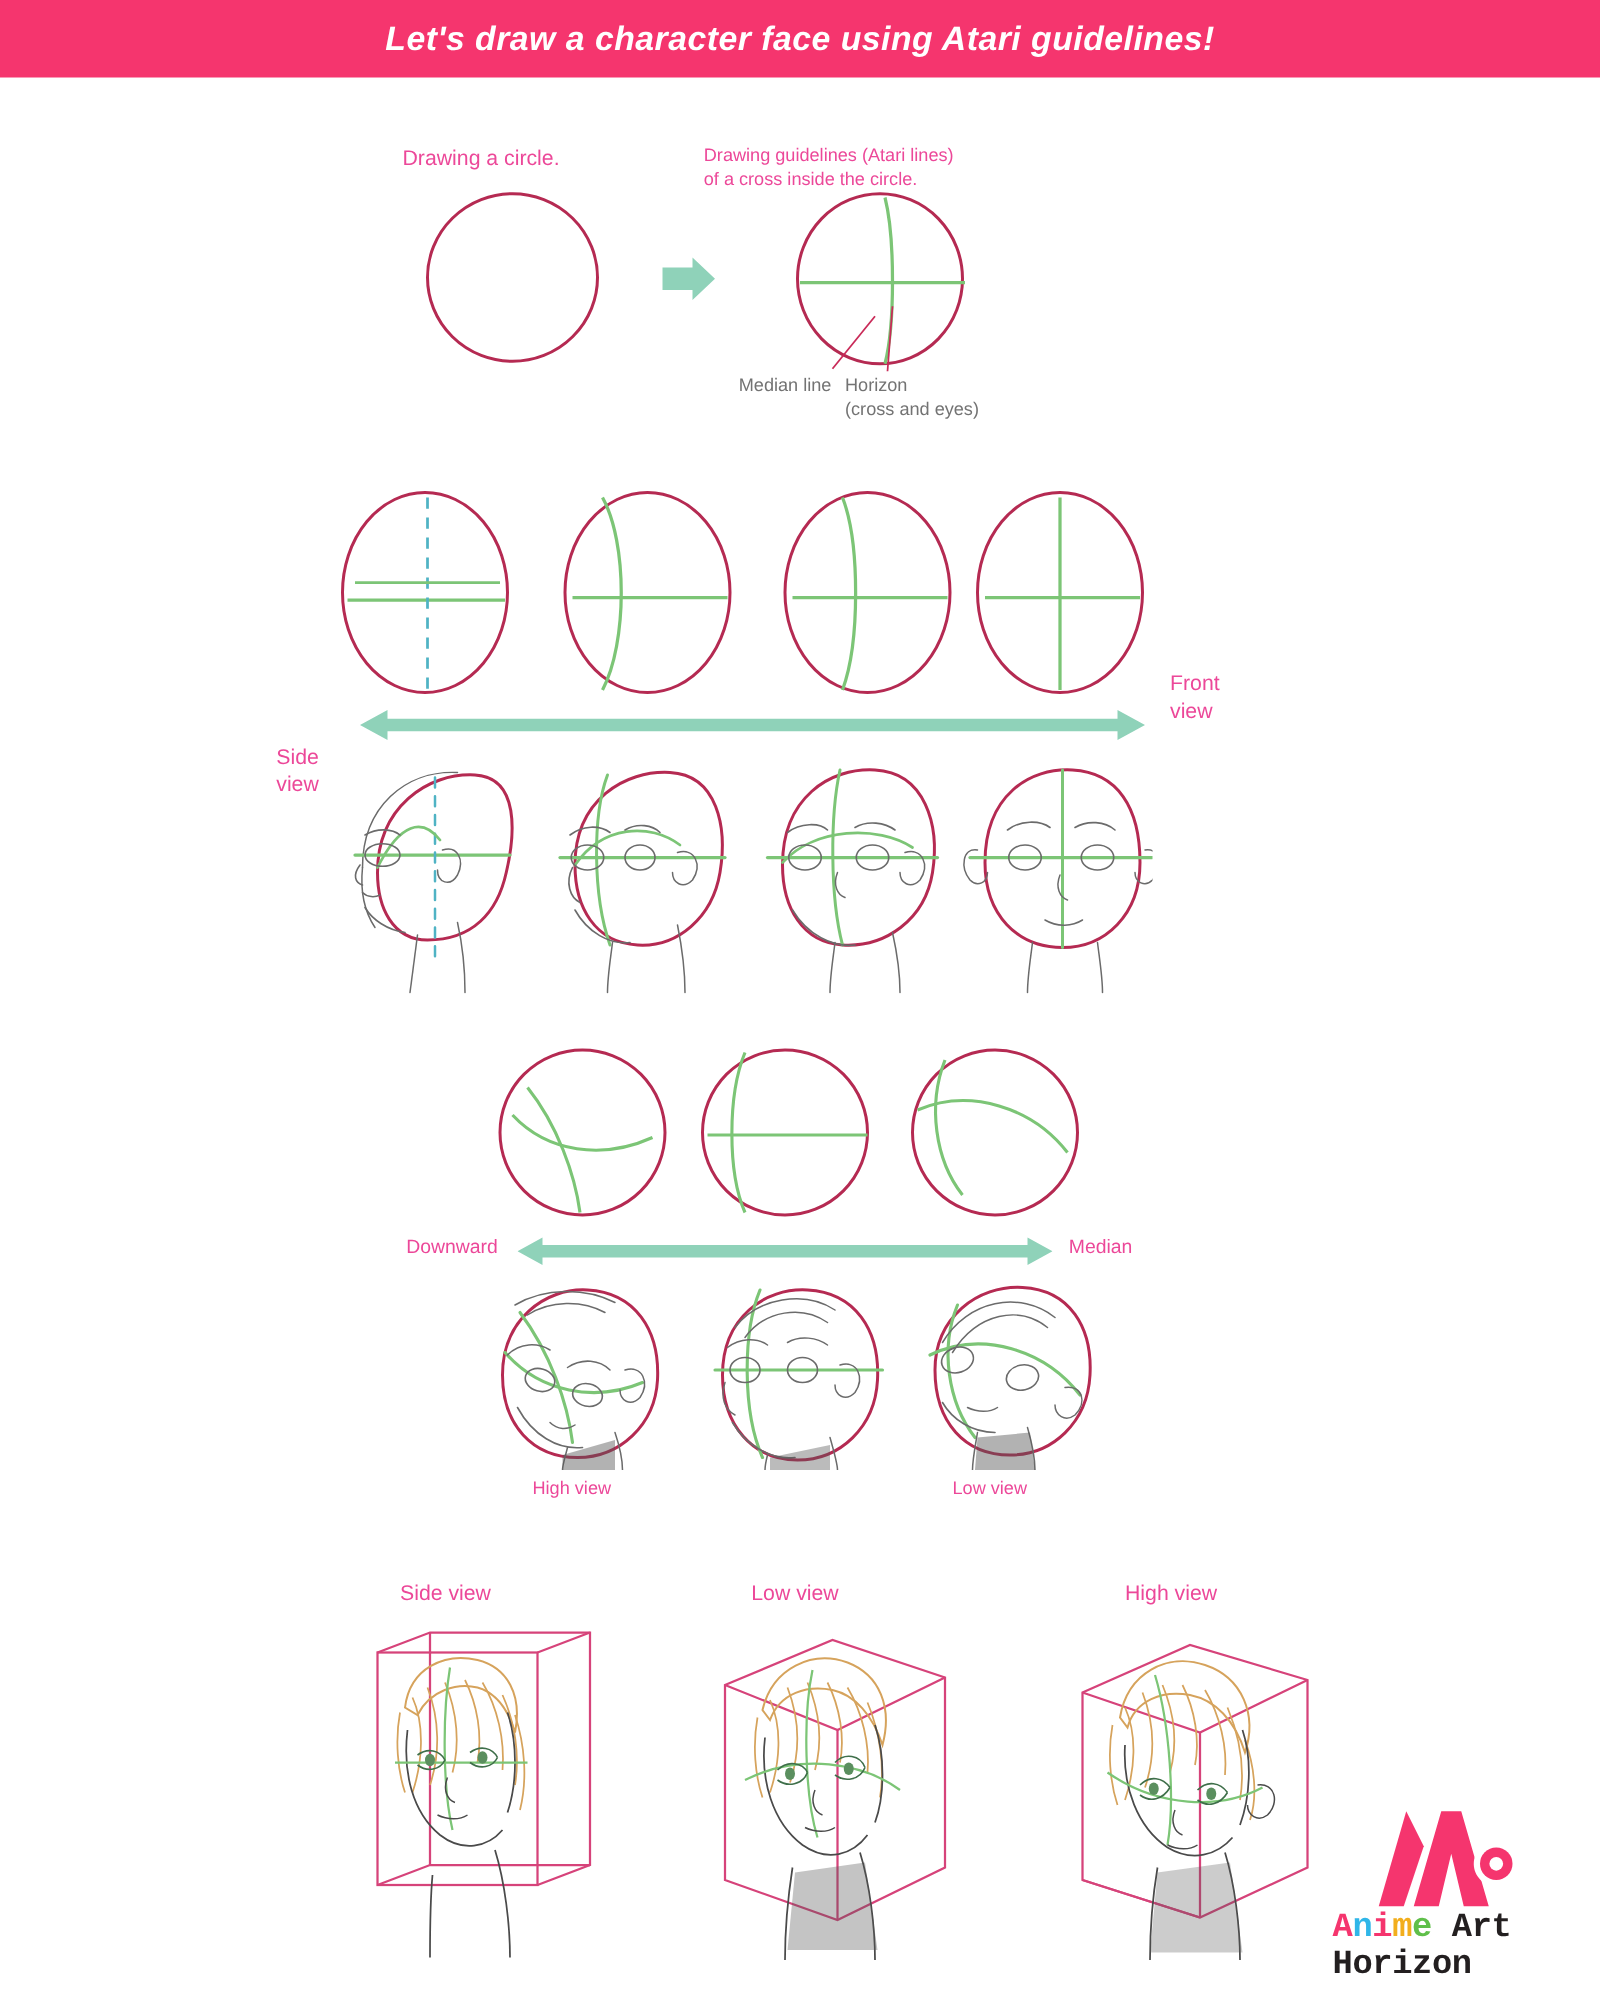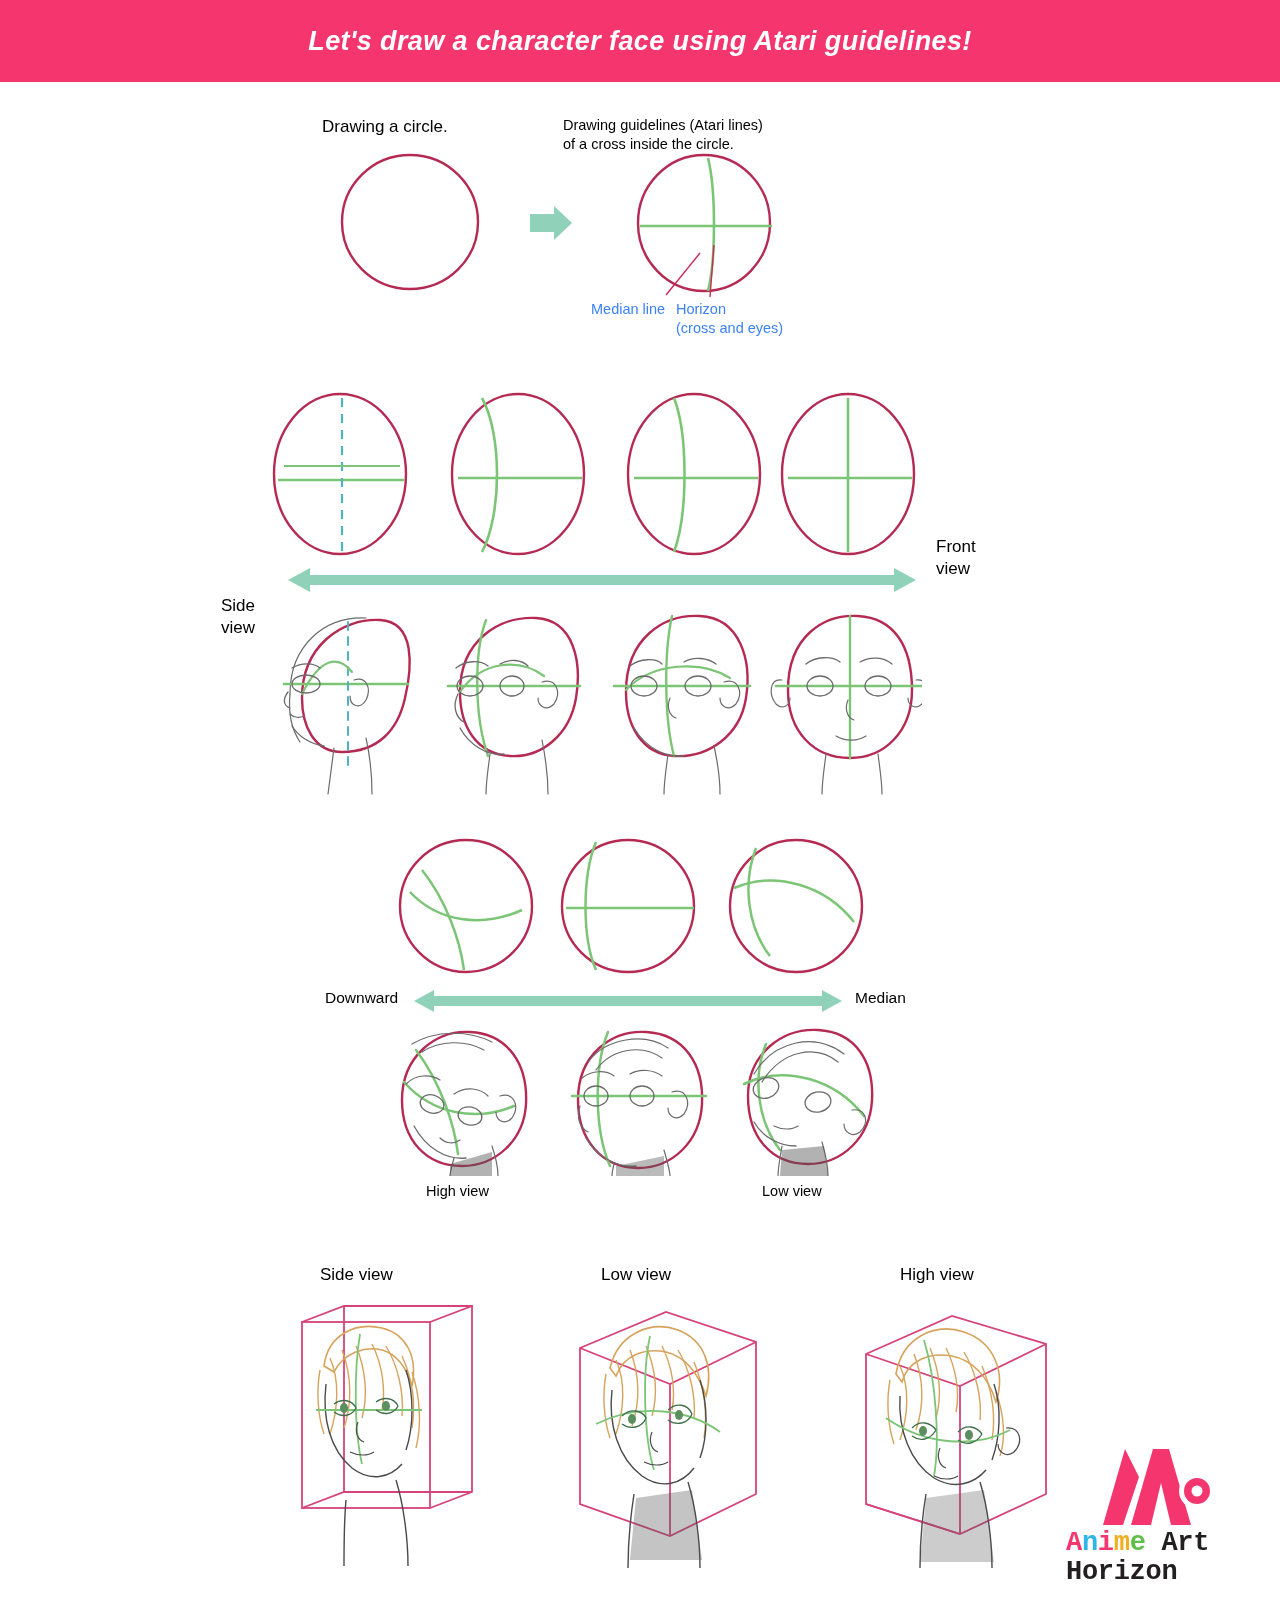--- a/index.html
+++ b/index.html
@@ -11,44 +11,44 @@
     width: 1280px; height: 1600px;
     position: relative;
     font-family: "Liberation Sans", sans-serif;
     color: #1a1a1a;
     overflow: hidden;
   }
 
   
   .header {
     position: absolute; left: 0; top: 0;
-    width: 1280px; height: 82px;
+    width: 1280px; height: 62px;
     background: #f5356e;
     display: flex; align-items: center; justify-content: center;
   }
   .header-title {
     color: #ffffff;
     font-size: 27px;
     font-weight: bold;
     font-style: italic;
     letter-spacing: 0.4px;
     white-space: nowrap;
   }
 
   
   .lbl {
     position: absolute;
     font-size: 17px;
     line-height: 1.28;
-    color: #000000;
+    color: #ec4899;
     white-space: pre;
   }
   .lbl.sm { font-size: 14.5px; }
   .lbl.md { font-size: 15.5px; text-align: right; }
-  .lbl.pink { color: #3b82f6; }
+  .lbl.pink { color: #737373; }
 
   svg { display: block; }
   .fig { position: absolute; }
 
   
   .logo { position: absolute; right: 24px; bottom: 14px; width: 190px; }
   .logo-word {
     font-size: 27px; font-weight: bold; line-height: 1.05;
     letter-spacing: -0.3px;
     font-family: Liberation Mono, monospace;

